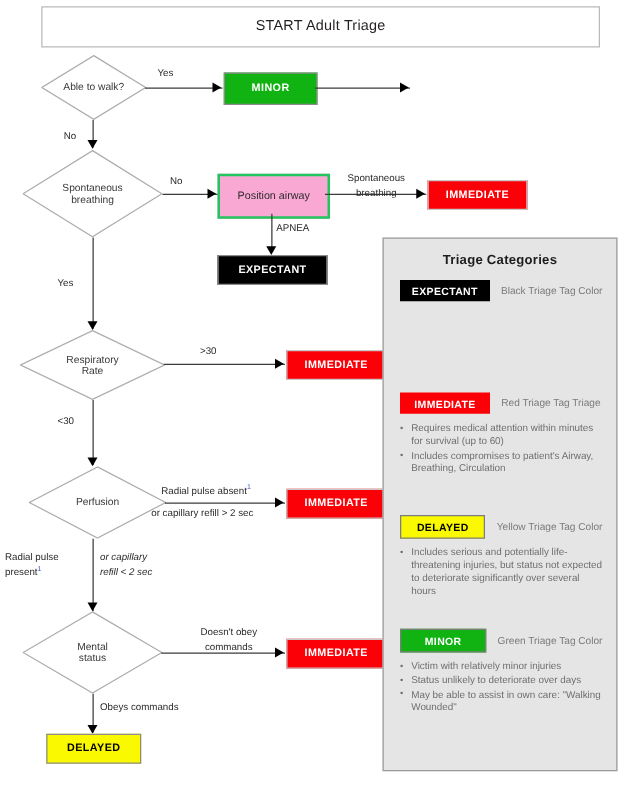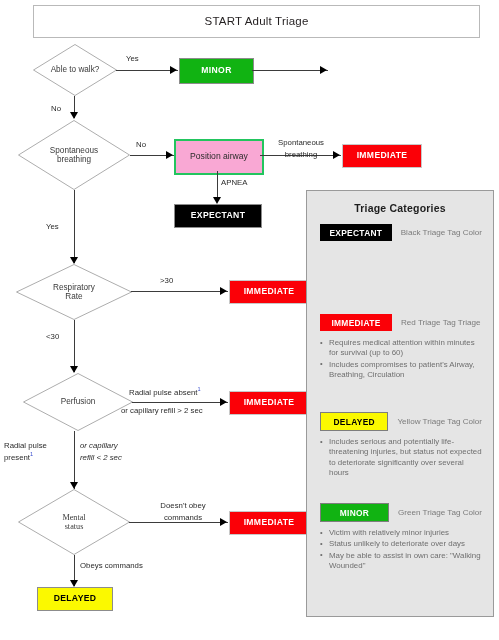--- a/index.html
+++ b/index.html
@@ -228,21 +228,21 @@
     <span>or capillary</span><br>
     <span>refill &lt; 2 sec</span>
   </div>
 
   <div class="abs diamond-wrap" style="left:18px;top:489px;width:112px;height:66px;">
     <div class="diamond-shape">
       <svg viewBox="0 0 112 66" preserveAspectRatio="none">
         <polygon points="56,0.5 111.5,33 56,65.5 0.5,33" fill="#ffffff" stroke="#adadad" stroke-width="1"></polygon>
       </svg>
     </div>
-    <div class="diamond-label" style="display:flex;flex-direction:column;align-items:center;justify-content:center;font-family:Liberation Serif, serif;">
+    <div class="diamond-label" style="display:flex;flex-direction:column;align-items:center;justify-content:center;">
       <span>Mental</span>
       <span>status</span>
     </div>
   </div>
 
   <div class="abs ln ln-h" style="left:129px;top:522px;width:99px;"></div>
   <div class="abs arrow-r" style="left:220px;top:517.5px;"></div>
   <div class="abs edge-label" style="left:146px;top:500px;line-height:1.5;text-align:center;width:74px;">
     <span>Doesn't obey</span><br>
     <span>commands</span>

